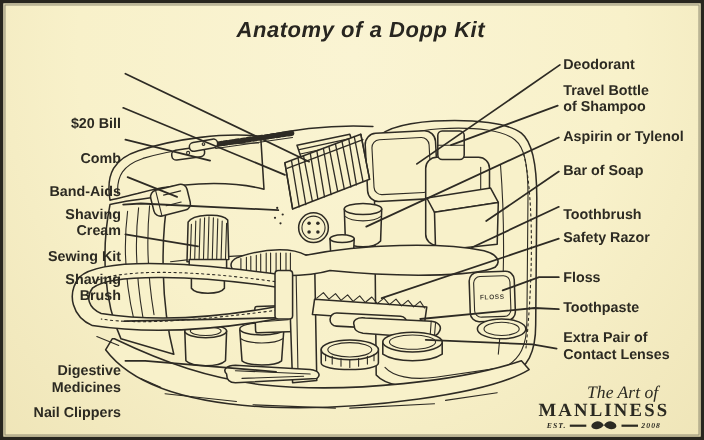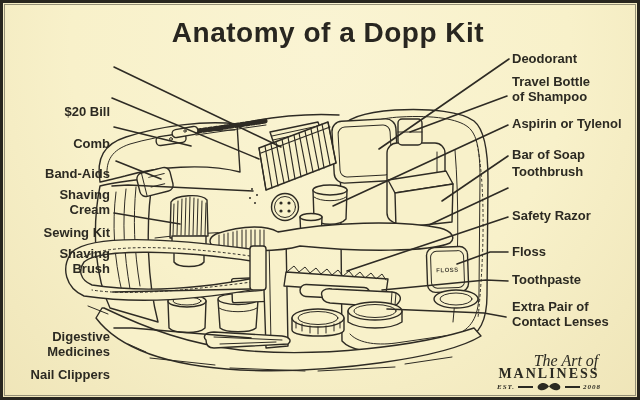--- a/index.html
+++ b/index.html
@@ -5,32 +5,32 @@
   html,body{margin:0;padding:0;}
   body{
     width:640px;height:400px;position:relative;overflow:hidden;
     font-family:"Liberation Sans",sans-serif;
     background:radial-gradient(ellipse at 50% 12%, #faf4d3 0%, #f8f1ca 55%, #efe5b8 100%);
   }
   .frame-outer{position:absolute;inset:0;border:3px solid #28261f;pointer-events:none;z-index:60;}
   .frame-inner{position:absolute;inset:4px;border:1px solid #948f76;pointer-events:none;z-index:60;}
   .title{
     position:absolute;top:17px;left:16px;right:0;text-align:center;
-    font-size:28px;font-weight:bold;letter-spacing:.5px;color:#282620;z-index:10;
+    font-size:20px;font-weight:bold;font-style:italic;letter-spacing:.5px;color:#282620;z-index:10;
   }
   .scene{position:absolute;left:0;top:0;z-index:5;}
   .label{
     position:absolute;font-size:13px;font-weight:bold;color:#2c2a22;
     line-height:1.16;white-space:pre-line;z-index:20;
   }
   .label.lft{right:530px;text-align:right;margin-top:48px;}
   .label.rgt{left:512px;text-align:left;}
   .logo{position:absolute;right:20px;bottom:8px;width:142px;text-align:center;color:#2b2a22;z-index:20;}
   .logo-script{font-family:"Liberation Serif",serif;font-style:italic;font-size:16px;margin-bottom:-3px;margin-left:34px;}
-  .logo-name{font-family:"Liberation Serif",serif;font-weight:bold;font-size:14px;letter-spacing:2px;line-height:1;}
+  .logo-name{font-family:"Liberation Serif",serif;font-weight:bold;font-size:17px;letter-spacing:2px;line-height:1;}
   .logo-est{display:flex;align-items:center;justify-content:center;gap:3px;margin-top:1px;}
   .logo-est .rule{height:2px;background:#2b2a22;width:15px;}
   .logo-est span{font-family:"Liberation Serif",serif;font-size:7px;font-weight:bold;letter-spacing:1px;font-style:italic;}
 </style>
 </head>
 <body>
 
 <div class="frame-inner"></div>
 <div class="frame-outer"></div>
 
@@ -234,21 +234,21 @@
 Brush</div>
 <div class="label lft" style="top:281px">Digestive
 Medicines</div>
 <div class="label lft" style="top:319px">Nail Clippers</div>
 
 <div class="label rgt" style="top:51px">Deodorant</div>
 <div class="label rgt" style="top:74px">Travel Bottle
 of Shampoo</div>
 <div class="label rgt" style="top:116px">Aspirin or Tylenol</div>
 <div class="label rgt" style="top:147px">Bar of Soap</div>
-<div class="label rgt" style="top:164px">Toothbrush</div>
+<div class="label rgt" style="top:187px">Toothbrush</div>
 <div class="label rgt" style="top:208px">Safety Razor</div>
 <div class="label rgt" style="top:244px">Floss</div>
 <div class="label rgt" style="top:272px">Toothpaste</div>
 <div class="label rgt" style="top:299px">Extra Pair of
 Contact Lenses</div>
 
 <div class="logo">
   <div class="logo-script">The Art of</div>
   <div class="logo-name">MANLINESS</div>
   <div class="logo-est">

